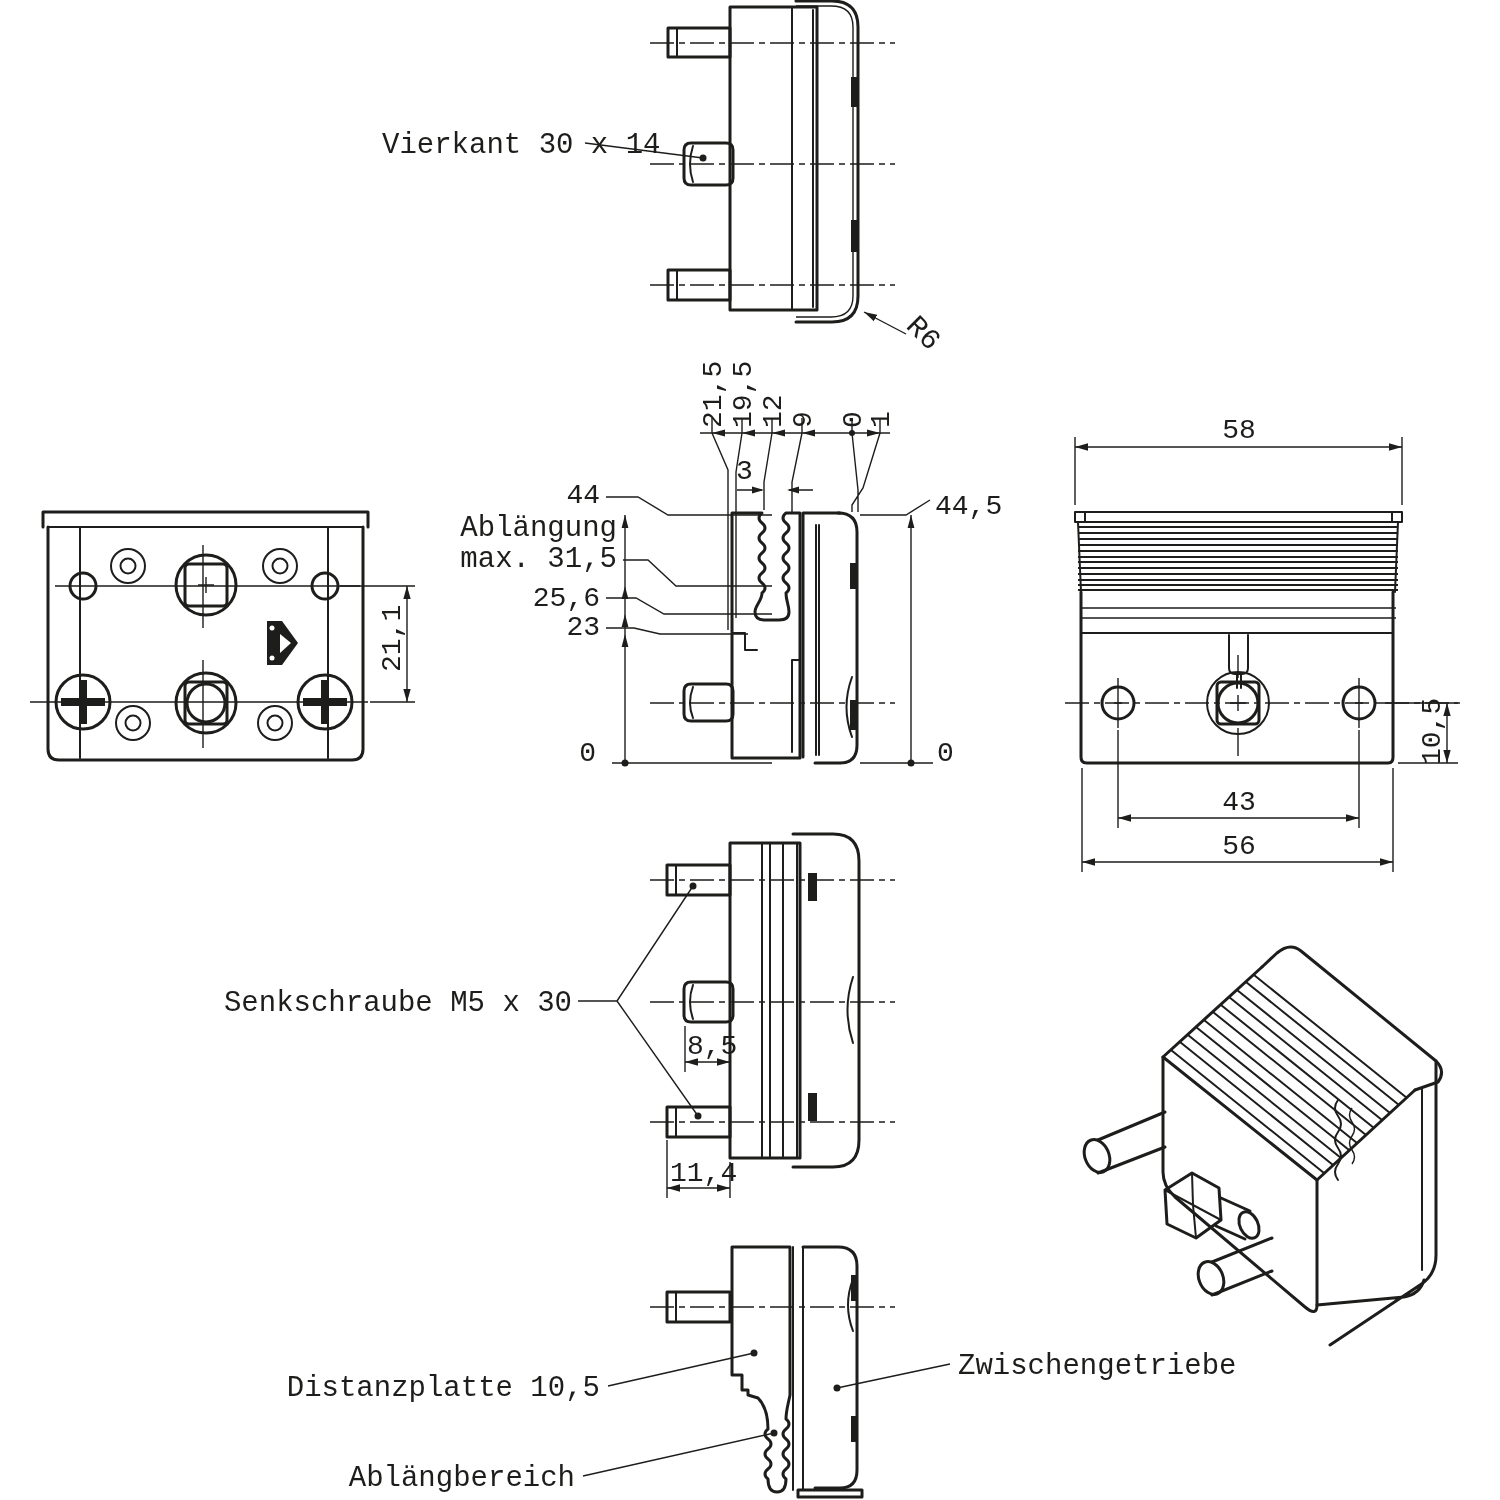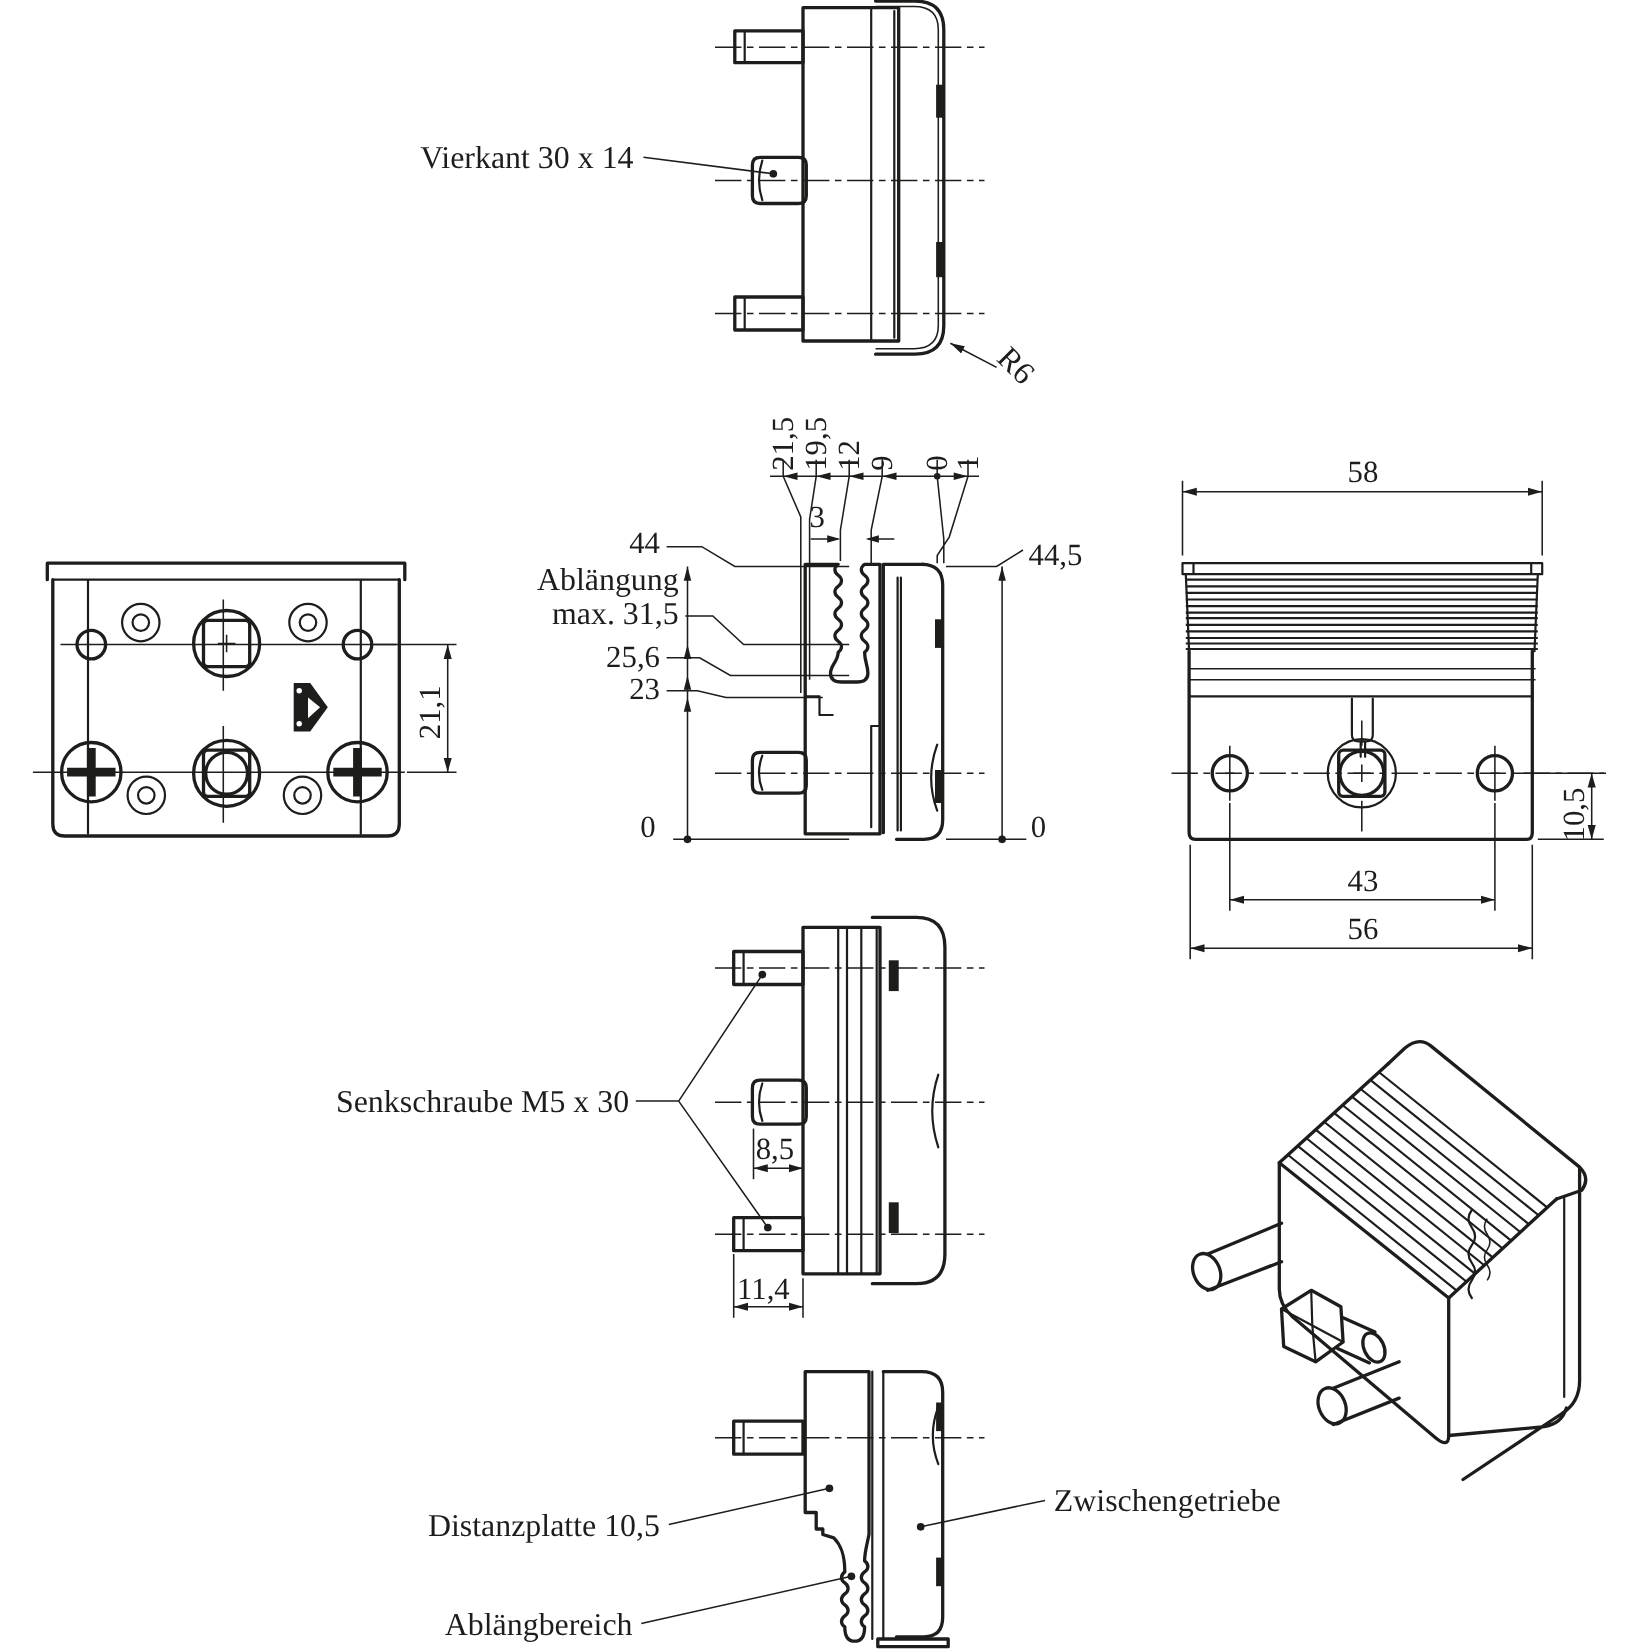--- a/index.html
+++ b/index.html
@@ -1,17 +1,17 @@
 <!DOCTYPE html>
 <html><head>
 <meta charset="utf-8">
 <style>
   html,body{margin:0;padding:0;background:#fff;}
   .stage{position:relative;width:1476px;height:1500px;background:#fff;overflow:hidden;
-         font-family:Liberation Serif, serif;}
+         font-family:Liberation Mono, monospace;}
   svg{position:absolute;left:0;top:0;}
   .ln  {stroke:#1d1d1b;fill:none;stroke-width:3;stroke-linecap:round;stroke-linejoin:round;}
   .ln2 {stroke:#1d1d1b;fill:none;stroke-width:2;stroke-linecap:round;stroke-linejoin:round;}
   .thin{stroke:#1d1d1b;fill:none;stroke-width:1.4;stroke-linecap:butt;}
   .cl  {stroke:#1d1d1b;fill:none;stroke-width:1.4;stroke-dasharray:24 5 6 5;}
   .fil {fill:#1d1d1b;stroke:none;}
   .dim {font-size:28px;fill:#1d1d1b;}
   .lbl {font-size:29px;fill:#1d1d1b;}
 </style>
 </head>

